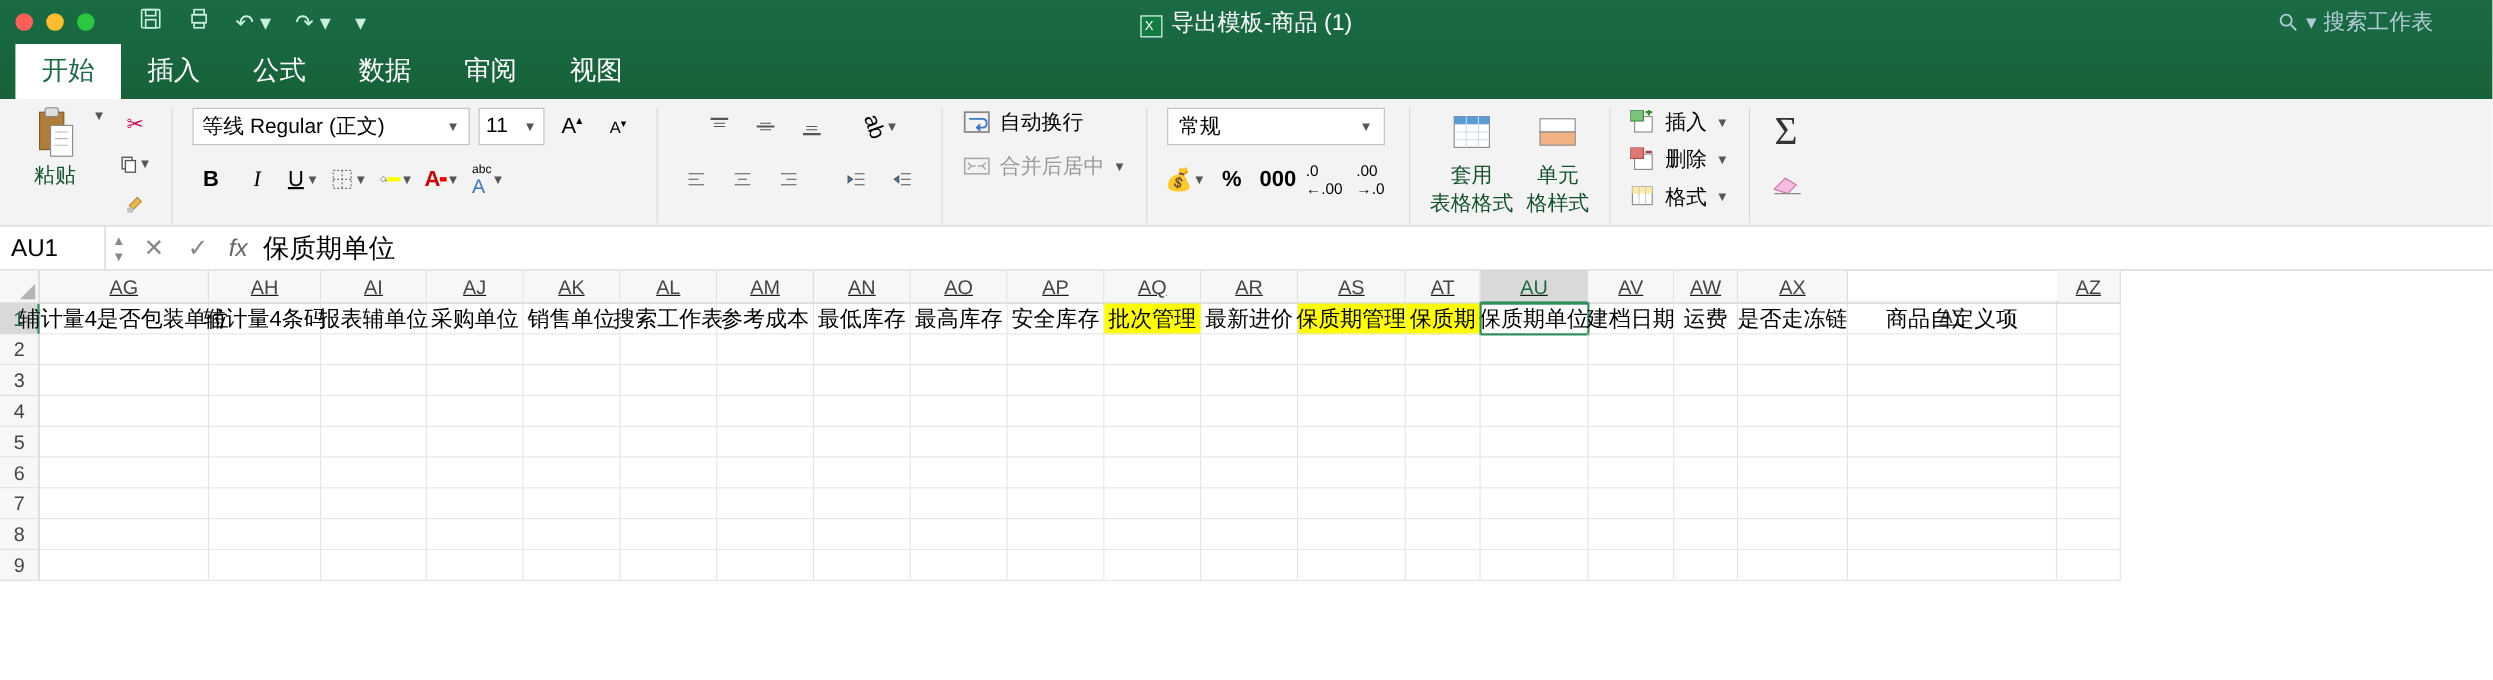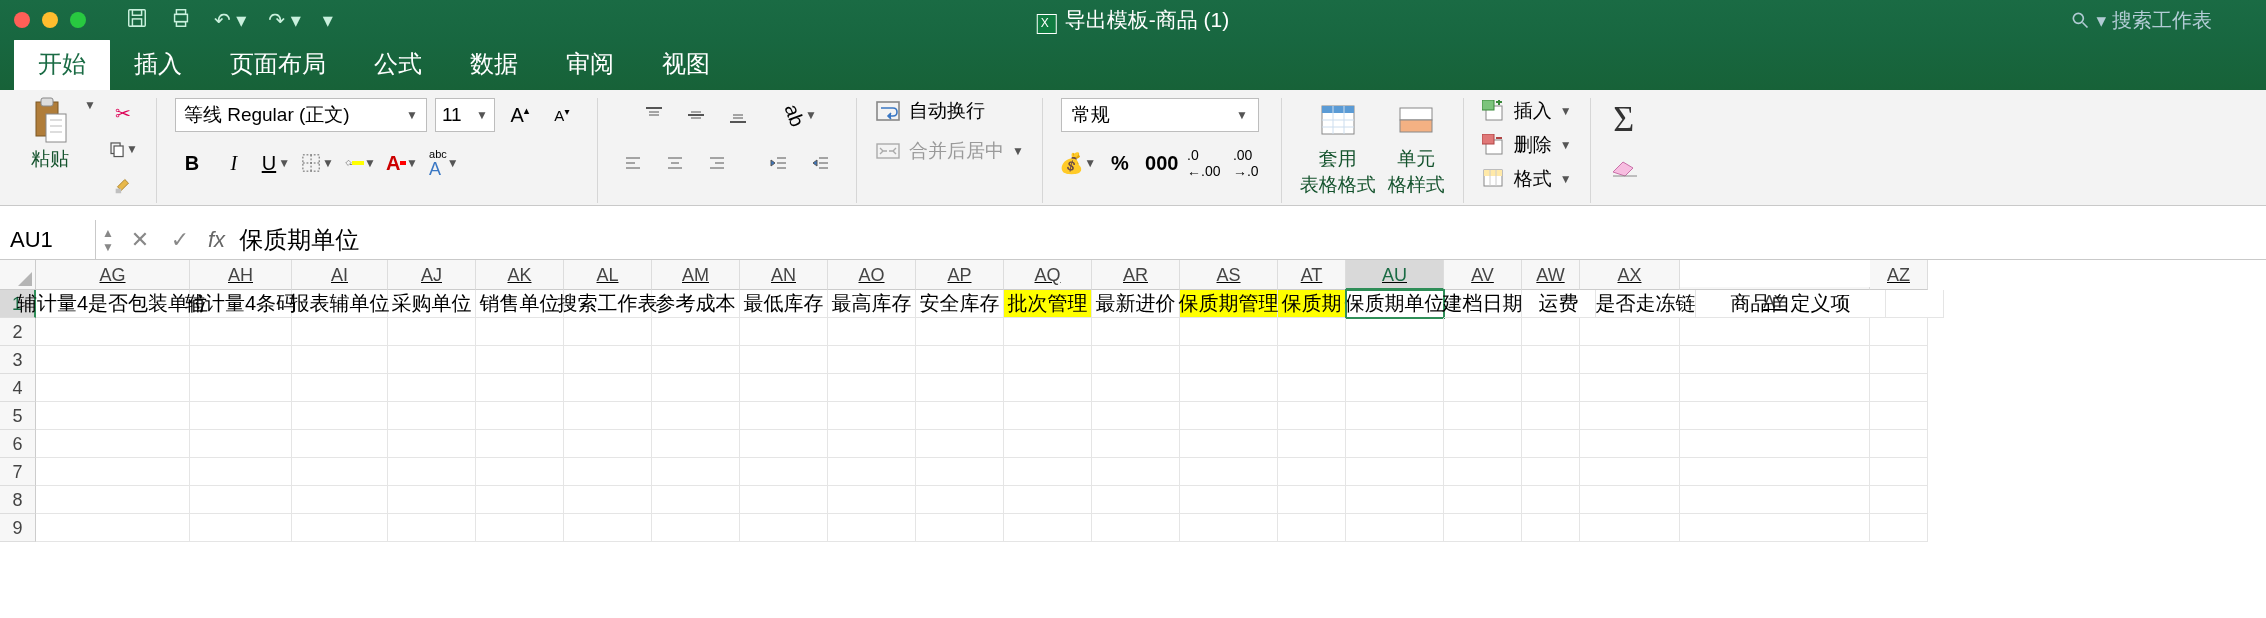--- a/index.html
+++ b/index.html
@@ -37,21 +37,21 @@
   .fontsel{border:1px solid #bdbdbd;background:#fff;height:34px;width:252px;padding:0 8px;font-size:19px;display:flex;align-items:center;justify-content:space-between;}
   .sizesel{border:1px solid #bdbdbd;background:#fff;height:34px;width:60px;padding:0 6px;font-size:19px;display:flex;align-items:center;justify-content:space-between;}
   .dd{color:#555;font-size:12px;}
   .ibtn{width:34px;height:34px;border:1px solid transparent;display:inline-flex;align-items:center;justify-content:center;font-size:20px;cursor:pointer;}
   .under{display:inline-block;width:28px;height:4px;}
   .numfmt{border:1px solid #bdbdbd;background:#fff;height:34px;width:198px;padding:0 10px;font-size:19px;display:flex;align-items:center;justify-content:space-between;}
   .label-disabled{color:#9a9a9a;}
   .fx-sigma{font-size:36px;font-family:"Times New Roman",serif;color:#333;}
 
   
-  .fbar{height:40px;border-bottom:1px solid #c9c9c9;display:flex;align-items:center;background:#fff;margin-top:14px;}
+  .fbar{height:40px;border-bottom:1px solid #c9c9c9;display:flex;align-items:center;background:#fff;}
   .namebox{width:96px;border-right:1px solid #c9c9c9;height:100%;display:flex;align-items:center;padding-left:10px;font-size:22px;}
   .nbcar{width:24px;display:flex;flex-direction:column;align-items:center;color:#888;font-size:12px;}
   .fbbtn{width:40px;text-align:center;color:#888;font-size:22px;}
   .fx{font-style:italic;color:#666;font-size:22px;margin:0 8px;}
   .finput{flex:1;border:none;font-size:24px;padding:0 6px;outline:none;}
 
   
   .grid{position:relative;}
   .colheads{display:flex;height:30px;text-decoration:underline;}
   .corner{width:36px;border-right:1px solid #ccc;border-bottom:1px solid #ccc;background:#f7f7f7;position:relative;}
@@ -105,21 +105,20 @@
         <line x1="15" y1="15" x2="21" y2="21"></line>
       </svg>
     <span>▾</span>
     <input placeholder="搜索工作表" style="">
   </div>
 </div>
 
 <div class="tabsrow">
   <div class="tab active">开始</div>
   <div class="tab">插入</div>
-  <div class="tab">页面布局</div>
   <div class="tab">公式</div>
   <div class="tab">数据</div>
   <div class="tab">审阅</div>
   <div class="tab">视图</div>
 </div>
 
 <div class="ribbon">
 
   <div class="group">
     <div class="bigbtn">
@@ -488,21 +487,21 @@
         </div>
         <div class="cell hl" style="width: 68px;">
           <span class="txt">保质期</span>
         </div>
         <div class="cell active" style="width: 98px;">
           <span class="txt">保质期单位</span>
         </div>
         <div class="cell" style="width: 78px;">
           <span class="txt">建档日期</span>
         </div>
-        <div class="cell" style="width: 74px;">
+        <div class="cell" style="width: 58px;">
           <span class="txt">运费</span>
         </div>
         <div class="cell" style="width: 100px;">
           <span class="txt">是否走冻链</span>
         </div>
         <div class="cell" style="width: 190px;">
           <span class="txt">商品自定义项</span>
         </div>
         <div class="cell" style="width: 58px;"></div>
       </div>

